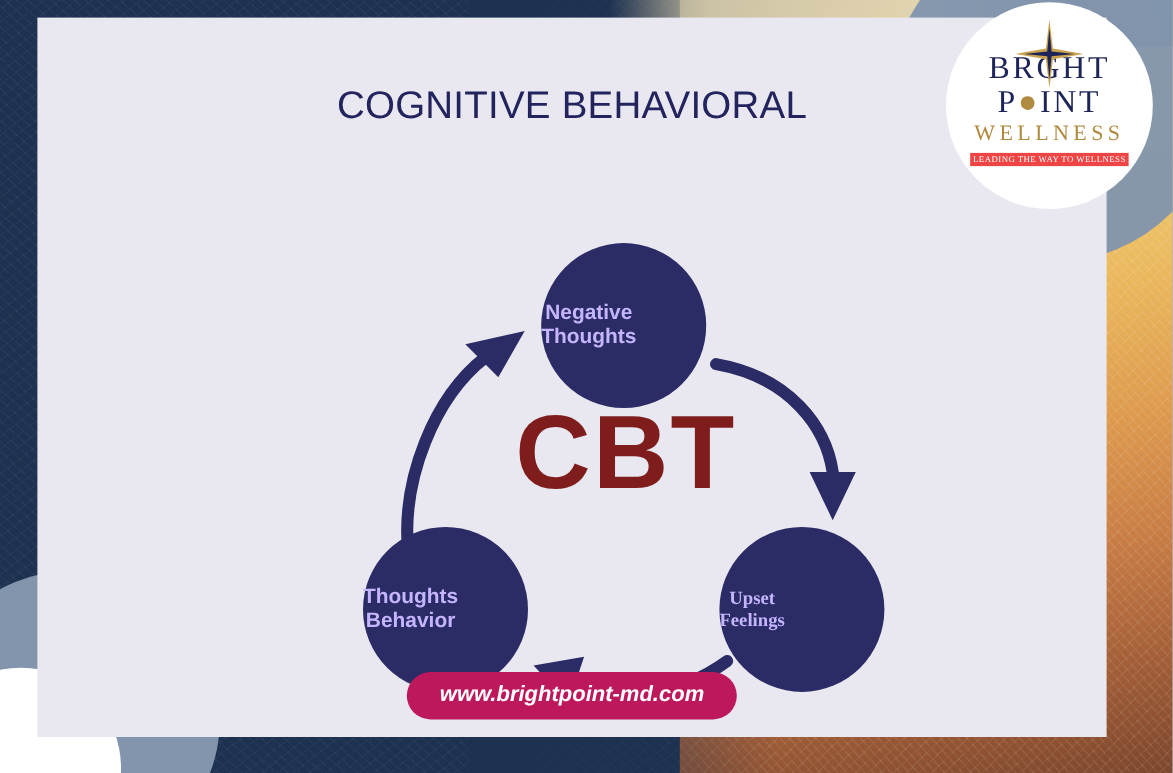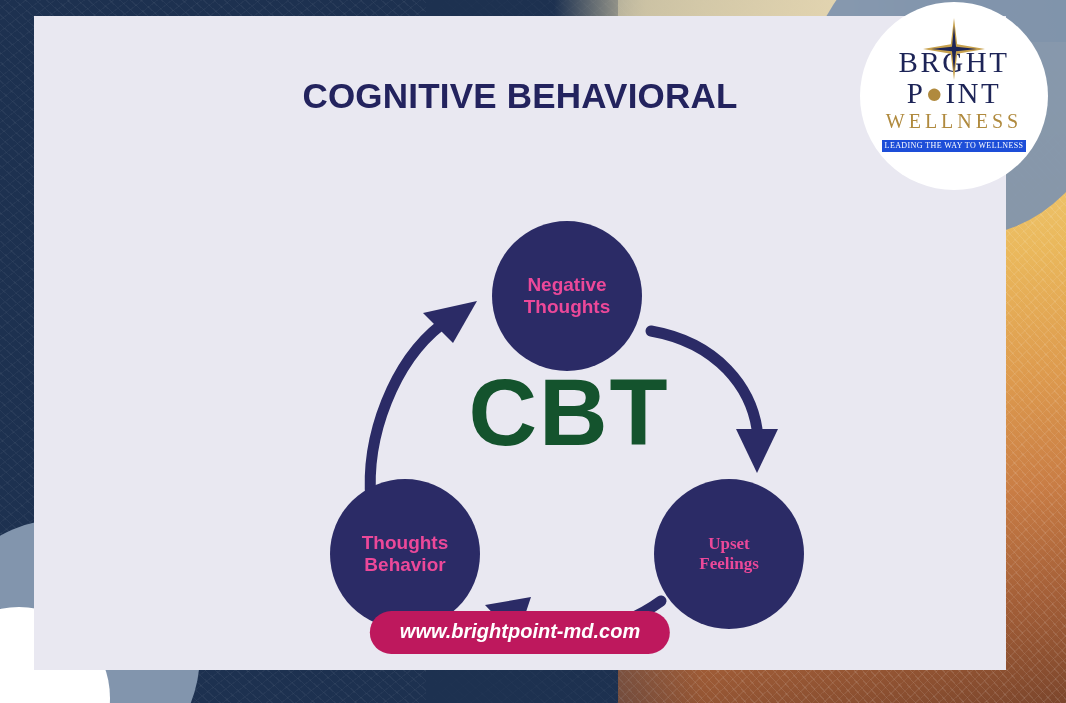--- a/index.html
+++ b/index.html
@@ -128,21 +128,21 @@
 
   
   .title {
     position: absolute;
     left: 0;
     top: 58px;
     width: 100%;
     text-align: center;
     color: #23235e;
     font-size: 35px;
-    font-weight: bold;
+    font-weight: normal;
     line-height: 1.28;
     letter-spacing: 0.2px;
   }
   .title-line { display: block; }
 
   
   .diagram {
     position: absolute;
     left: 265px;
     top: 185px;
@@ -152,24 +152,24 @@
   .arrows-svg {
     position: absolute;
     left: 0;
     top: 0;
   }
 
   .node {
     position: absolute;
     border-radius: 50%;
     background: #2b2b66;
-    color: #ec4899;
+    color: #c4b5fd;
     display: flex;
     align-items: center;
-    justify-content: center;
+    justify-content: flex-start;
     text-align: center;
     font-weight: bold;
     line-height: 1.18;
   }
   .node-top {
     left: 193px;
     top: 20px;
     width: 150px;
     height: 150px;
     font-size: 19px;
@@ -190,21 +190,21 @@
     font-size: 19px;
   }
   .node-label { display: block; }
 
   .cbt-center {
     position: absolute;
     left: 0;
     top: 164px;
     width: 540px;
     text-align: center;
-    color: #14532d;
+    color: #7f1d1d;
     font-size: 95px;
     font-weight: bold;
     letter-spacing: 2px;
     line-height: 1;
   }
 
   
   .url-pill {
     position: absolute;
     left: 50%;
@@ -263,21 +263,21 @@
   }
   .logo-point .gold { color: #b08a3e; }
   .logo-wellness {
     font-family: "Liberation Serif", serif;
     font-size: 20px;
     color: #b08a3e;
     letter-spacing: 4px;
     line-height: 1.25;
   }
   .logo-tag {
-    background: #1d4ed8;
+    background: #ef4444;
     color: #ffffff;
     font-family: "Liberation Serif", serif;
     font-size: 8px;
     letter-spacing: 0.4px;
     padding: 1px 3px 2px 3px;
     margin-top: 2px;
     display: inline-block;
     white-space: nowrap;
   }
 </style>

